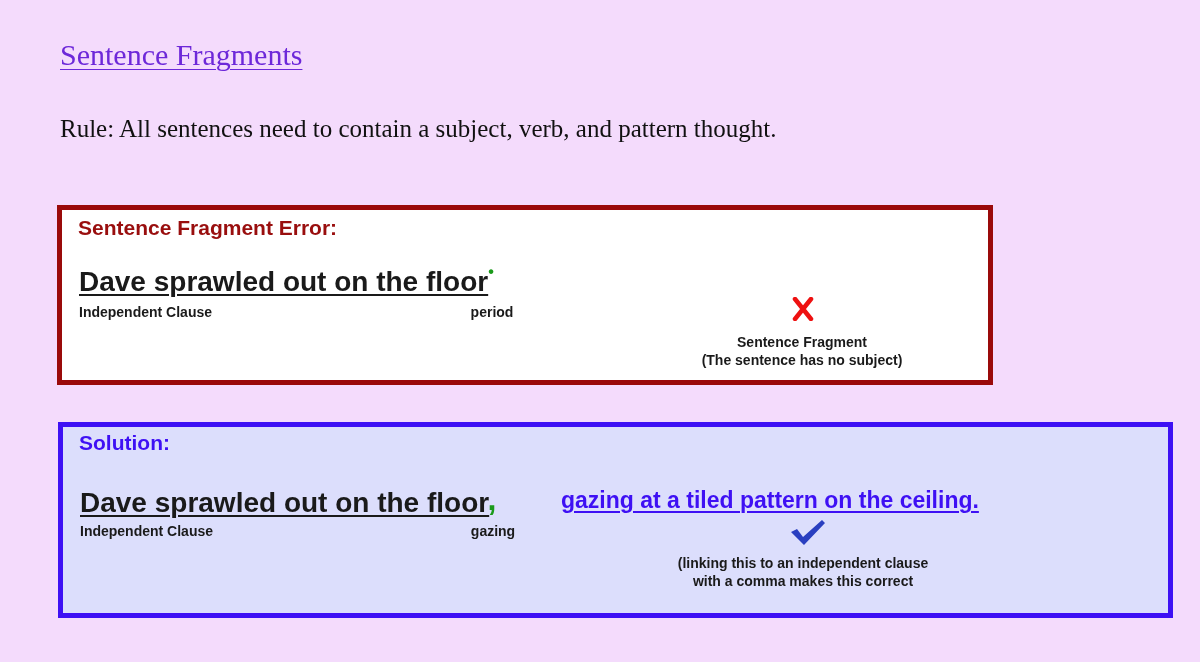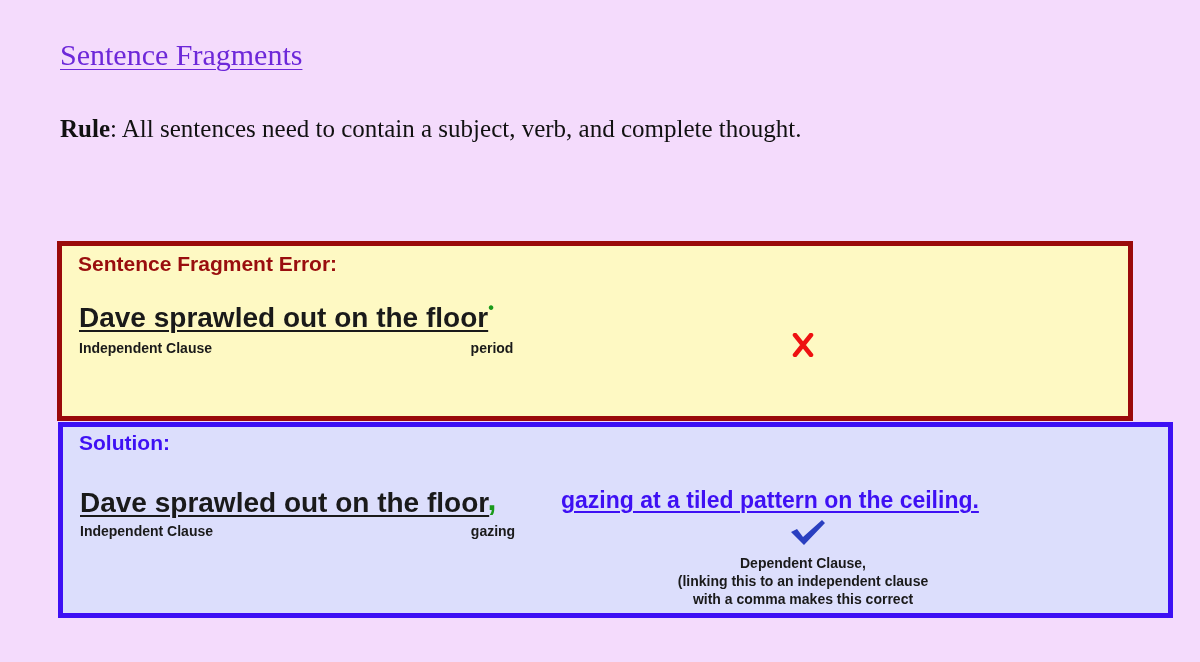--- a/index.html
+++ b/index.html
@@ -14,25 +14,25 @@
     font-family: "Liberation Serif", "DejaVu Serif", serif;
     font-size: 30px; color: #6d28d9;
     text-decoration: underline; text-underline-offset: 4px;
     text-decoration-thickness: 1px;
   }
   .rule {
     position: absolute; left: 60px; top: 115px;
     font-family: "Liberation Serif", "DejaVu Serif", serif;
     font-size: 25px; color: #111;
   }
-  .rule b { font-weight: bold; }
+  .rule b { font-weight: normal; }
   .box {
     position: absolute; box-sizing: border-box; border-width: 5px; border-style: solid;
   }
-  .box.err { left: 57px; top: 205px; width: 1076px; height: 180px; background: #fef9c3; border-color: #9a0a0a; margin-top: 36px; }
+  .box.err { left: 57px; top: 205px; width: 936px; height: 180px; background: #ffffff; border-color: #9a0a0a; }
   .box.sol { left: 58px; top: 422px; width: 1115px; height: 196px; background: #dcdefc; border-color: #3e10f4; padding-left: 27px; }
   .box-heading { position: absolute; left: 16px; top: 6px; font-weight: bold; font-size: 21px; }
   .err .box-heading { color: #990e0e; }
   .sol .box-heading { color: #3e10f4; top: 4px; }
   .clause {
     position: absolute; left: 17px; font-weight: bold; font-size: 28px; color: #1a1a1a;
     text-decoration: underline; text-underline-offset: 3px; text-decoration-thickness: 2px;
   }
   .clause-label { position: absolute; left: 17px; font-weight: bold; font-size: 14px; color: #1a1a1a; }
   .punct { position: absolute; left: 415px; width: 28px; text-align: center; color: #1a9a1a; font-weight: bold; font-size: 28px; }
@@ -46,45 +46,48 @@
   .mark { position: absolute; left: 730px; }
   .note {
     position: absolute; left: 560px; width: 360px; text-align: center;
     font-weight: bold; font-size: 14px; color: #1a1a1a; line-height: 18px;
   }
 </style>
 </head>
 <body>
 
 <div class="title">Sentence Fragments</div>
-<div class="rule"><b>Rule</b><span>:  All sentences need to contain a subject, verb, and complete thought.</span></div>
+<div class="rule"><b>Rule</b><span>:  All sentences need to contain a subject, verb, and pattern thought.</span></div>
 
 <div class="box err">
   <div class="box-heading">Sentence Fragment Error:</div>
   <div class="clause" style="top:56px;">Dave sprawled out on the floor</div>
   <div class="clause-label" style="top:94px;">Independent Clause</div>
   <div class="punct" style="top:50px; font-size:16px; line-height:24px;">•</div>
   <div class="punct-label" style="top:94px;">period</div>
   <div class="mark" style="top:87px;">
     <svg width="22" height="24" viewBox="0 0 22 24">
         <path d="M3 2 L19 22 M19 2 L3 22" stroke="#ee1111" stroke-width="4.5" stroke-linecap="round"></path>
       </svg>
+  </div>
+  <div class="note" style="top:123px;">
+    <div>Sentence Fragment</div>
+    <div>(The sentence has no subject)</div>
   </div>
 </div>
 
 <div class="box sol">
   <div class="box-heading">Solution:</div>
   <div class="clause" style="top:60px;">Dave sprawled out on the floor</div>
   <div class="clause-label" style="top:96px;">Independent Clause</div>
   <div class="punct" style="top:54px; font-size:32px;">,</div>
   <div class="punct-label" style="top:96px;">gazing</div>
   <div class="frag" style="top:60px;">gazing at a tiled pattern on the ceiling.</div>
   <div class="mark" style="top:90px; left:725px;">
     <svg width="40" height="30" viewBox="0 0 40 30">
         <path d="M3 15 L9 12 L15 20 L34 3 L37 6 L16 28 Z" fill="#2a3fc0"></path>
       </svg>
   </div>
   <div class="note" style="top:127px;">
-    <div>Dependent Clause,</div>
     <div>(linking this to an independent clause</div>
     <div>with a comma makes this correct</div>
   </div>
 </div>
 
 </body></html>

